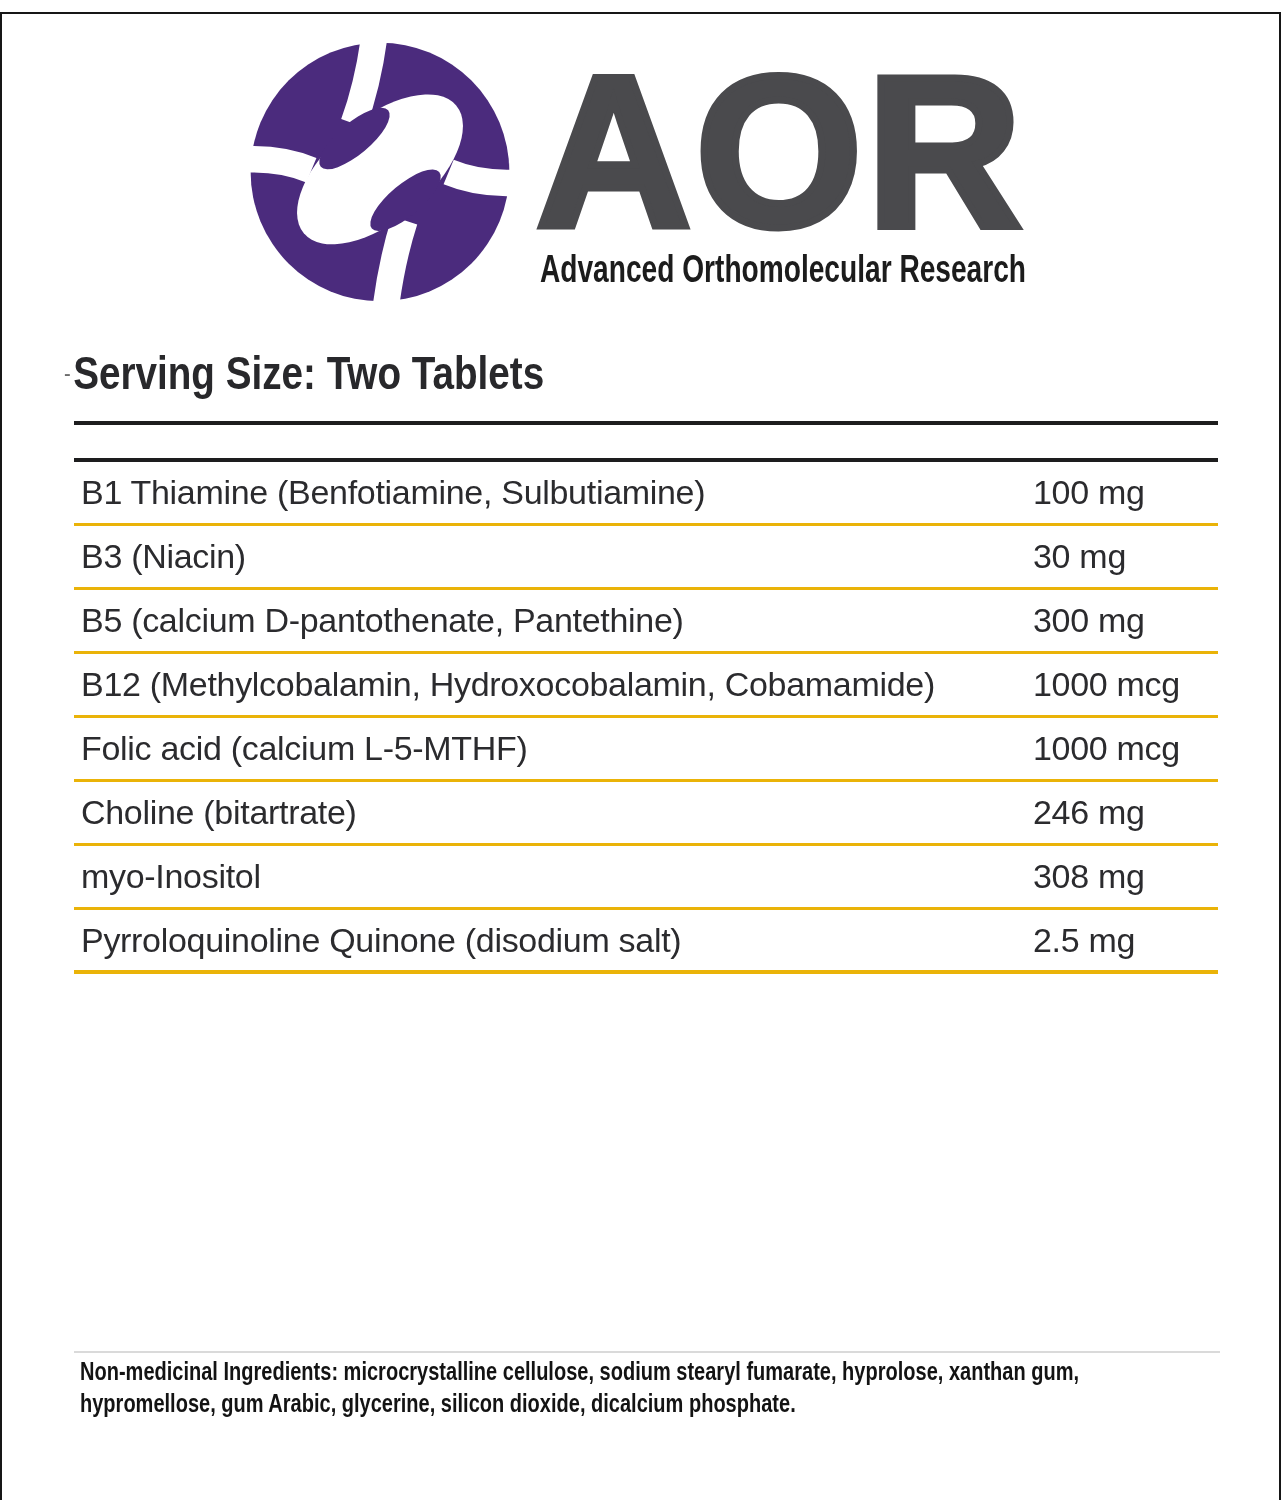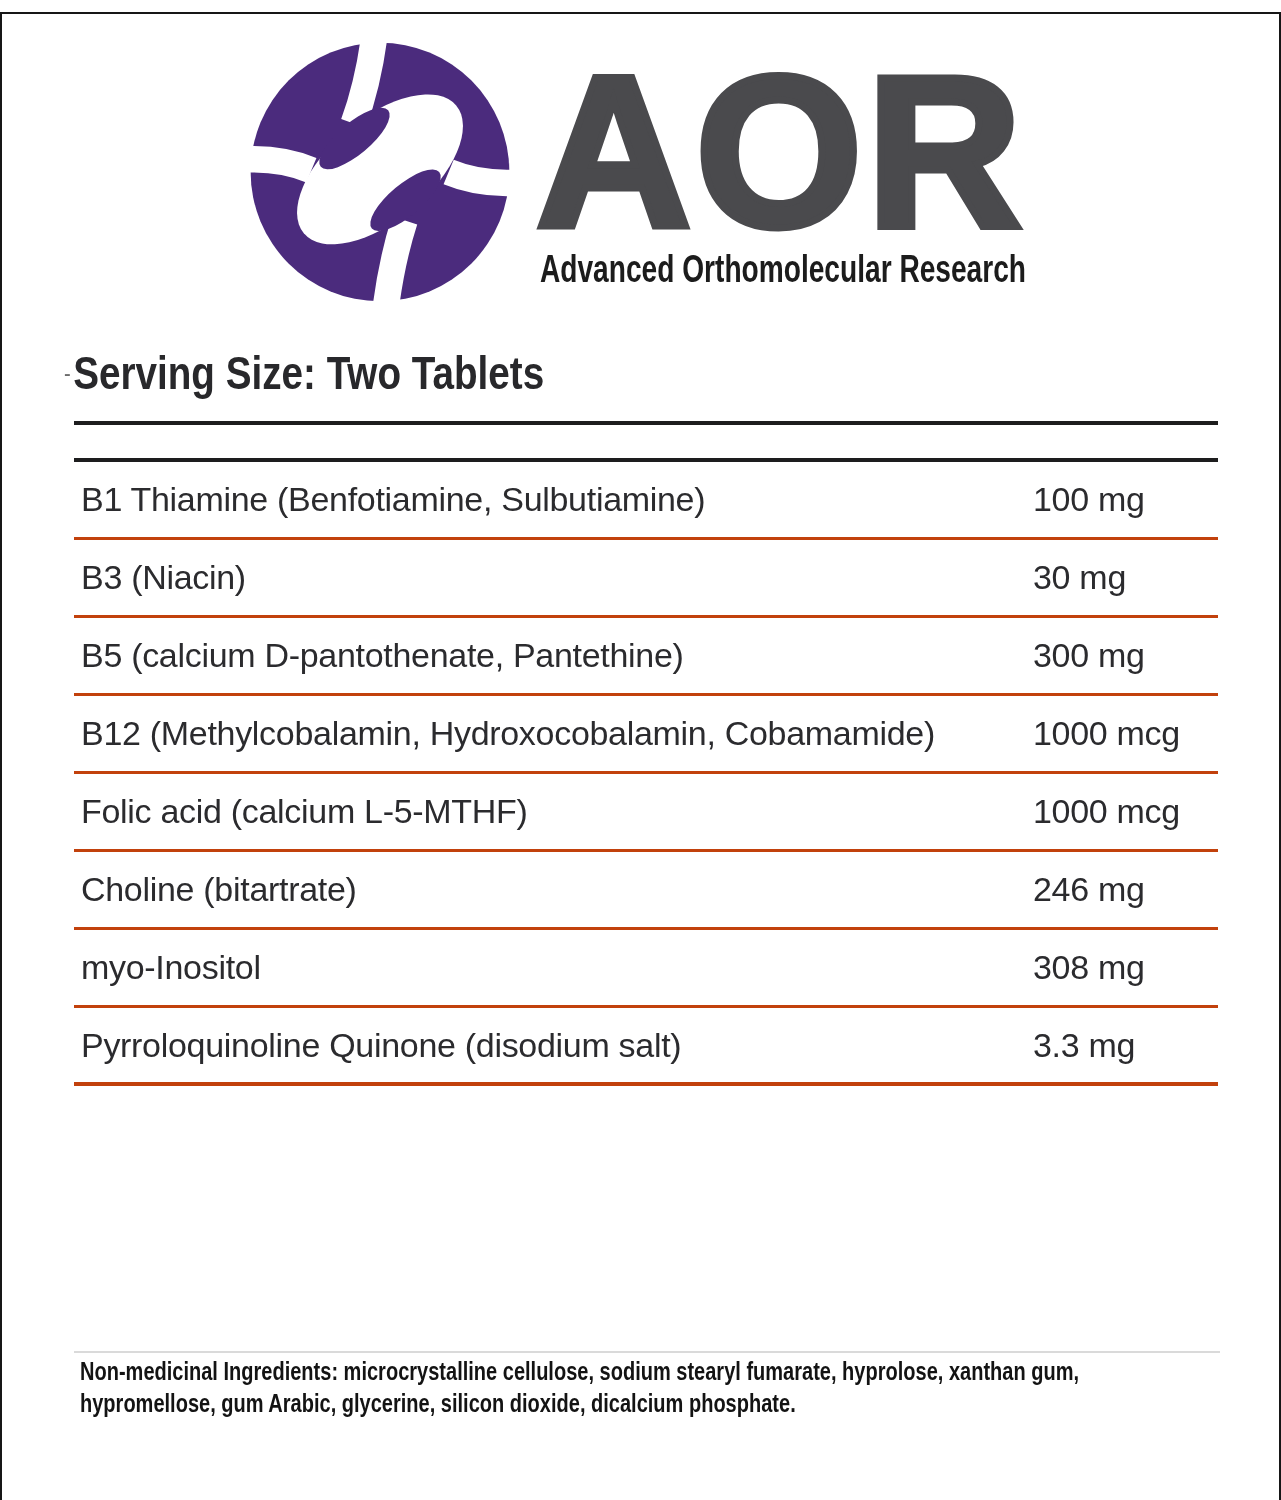--- a/index.html
+++ b/index.html
@@ -42,22 +42,22 @@
   .serving .dash{
     font-weight:400;color:#6b6b6b;font-size:24px;
     vertical-align:8px;margin-right:3px;letter-spacing:0;
   }
 
   
   .tbl{position:absolute;left:72px;top:407px;width:1144px;}
   .rule-thick{height:4px;background:#1d1d1e;}
   .rule-gap{height:33px;background:transparent;}
   .row{
-    height:78px;box-sizing:border-box;
-    border-bottom:3px solid #c2410c;
+    height:64px;box-sizing:border-box;
+    border-bottom:3px solid #eab308;
     display:flex;align-items:center;
     position:relative;padding-left:7px;
     font-size:34px;color:#2b2b2e;letter-spacing:-0.3px;
   }
   .row:last-child{border-bottom-width:4px;}
   .row .amt{position:absolute;left:959px;white-space:nowrap;}
   .row .ing{white-space:nowrap;}
 
   
   .foot-rule{position:absolute;left:72px;top:1337px;width:1146px;height:2px;background:#dadada;}
@@ -129,21 +129,21 @@
     <span class="amt">246 mg</span>
   </div>
 
   <div class="row">
     <span class="ing">myo-Inositol</span>
     <span class="amt">308 mg</span>
   </div>
 
   <div class="row">
     <span class="ing">Pyrroloquinoline Quinone (disodium salt)</span>
-    <span class="amt">3.3 mg</span>
+    <span class="amt">2.5 mg</span>
   </div>
 </div>
   </div>
 
   <div class="foot-rule"></div>
   <div class="footnote">Non-medicinal Ingredients: microcrystalline cellulose, sodium stearyl fumarate, hyprolose, xanthan gum, hypromellose, gum Arabic, glycerine, silicon dioxide, dicalcium phosphate.</div>
 
 </div>
 
 </body></html>

